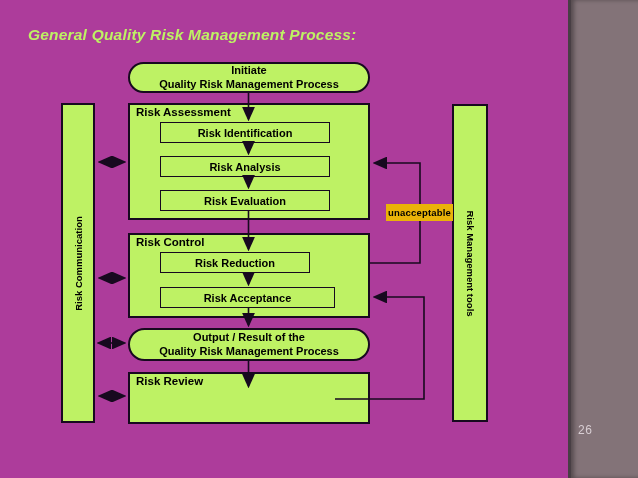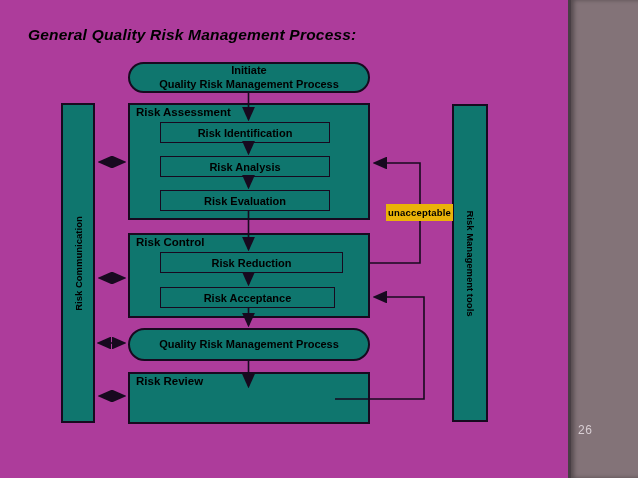--- a/index.html
+++ b/index.html
@@ -20,24 +20,24 @@
     border-left:3px solid #483f44;
     box-shadow:inset 3px 0 4px rgba(0,0,0,0.35);
   }
   .page-number{
     position:absolute;left:578px;top:423px;
     font-size:12px;color:#d8ced3;letter-spacing:0.5px;
   }
   .slide-title{
     position:absolute;left:28px;top:26px;
     font-size:15.5px;font-style:italic;font-weight:600;
-    color:#000000;letter-spacing:0.2px;
+    color:#bef264;letter-spacing:0.2px;
   }
   .shape{
-    position:absolute;background:#0f766e;border:2px solid #17091f;
+    position:absolute;background:#bef264;border:2px solid #17091f;
     box-sizing:border-box;color:#000;
   }
   .oval{
     border-radius:17px;
     display:flex;flex-direction:column;align-items:center;justify-content:center;
     font-weight:bold;font-size:11px;line-height:1.25;text-align:center;
   }
   .container-box{border-width:2px;}
   .container-label{
     position:absolute;left:6px;top:1px;
@@ -92,28 +92,29 @@
   <div class="shape step z1" style="left:160px;top:156px;width:170px;height:21px;">
     <span>Risk Analysis</span>
   </div>
   <div class="shape step z1" style="left:160px;top:190px;width:170px;height:21px;">
     <span>Risk Evaluation</span>
   </div>
 
   <div class="shape container-box z1" style="left:128px;top:233px;width:242px;height:85px;">
     <span class="container-label">Risk Control</span>
   </div>
-  <div class="shape step z1" style="left:160px;top:252px;width:183px;height:21px;">
+  <div class="shape step z1" style="left:160px;top:252px;width:150px;height:21px;">
     <span>Risk Reduction</span>
   </div>
   <div class="shape step z1" style="left:160px;top:287px;width:175px;height:21px;">
     <span>Risk Acceptance</span>
   </div>
 
   <div class="shape oval z1" style="left:128px;top:328px;width:242px;height:33px;">
+    <span>Output / Result of the</span>
     <span>Quality Risk Management Process</span>
   </div>
 
   <div class="shape container-box z1" style="left:128px;top:372px;width:242px;height:52px;">
     <span class="container-label">Risk Review</span>
   </div>
 
   <div class="shape vbar z1" style="left:61px;top:103px;width:34px;height:320px;">
     <span class="vtext ccw">Risk Communication</span>
   </div>

